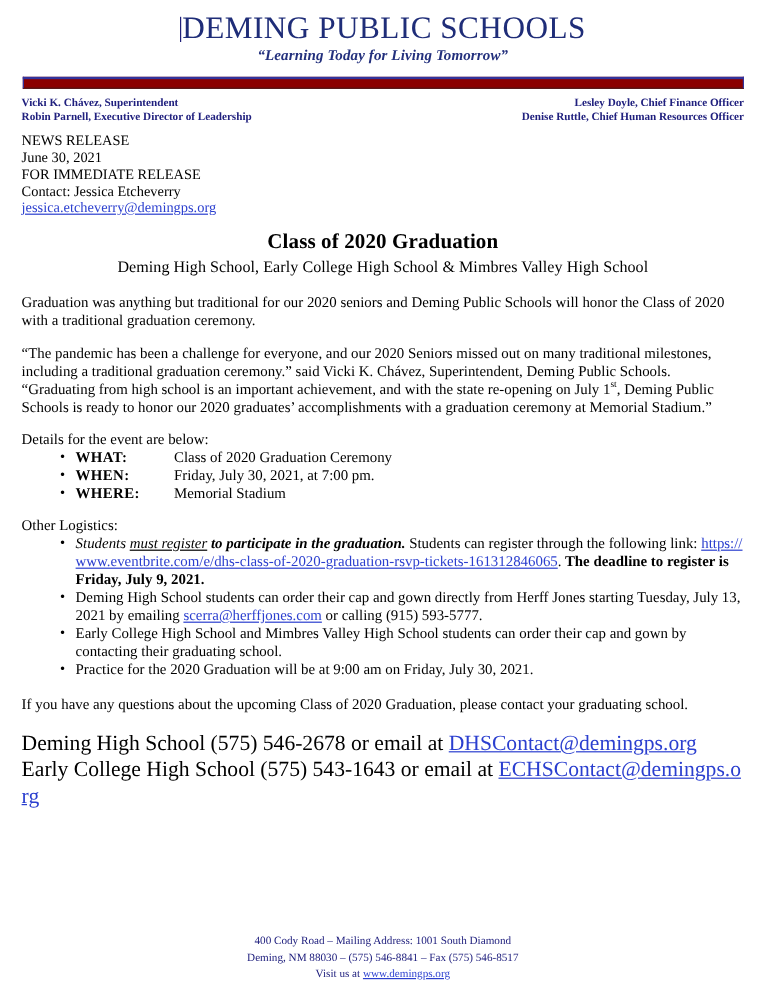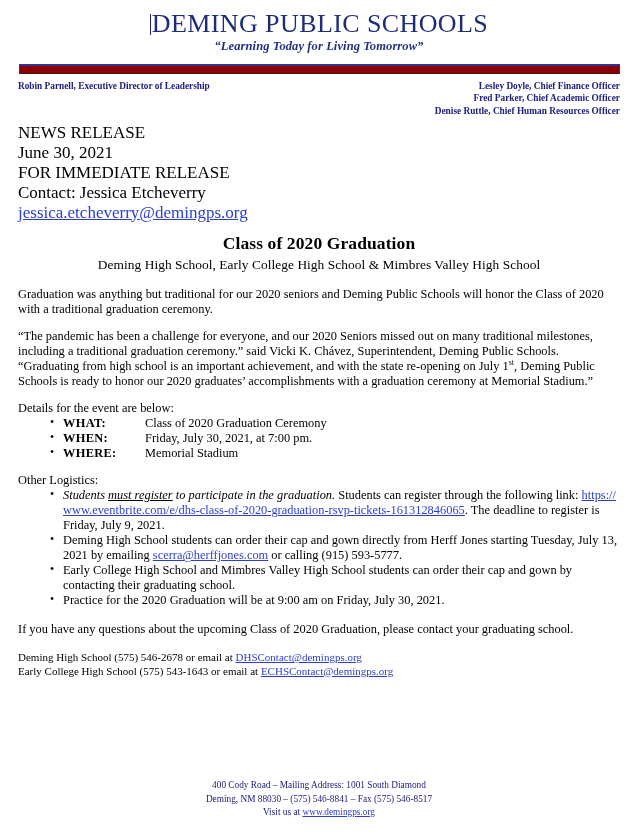--- a/index.html
+++ b/index.html
@@ -77,21 +77,21 @@
   }
   .officers .left { text-align: left; }
   .officers .right { text-align: right; }
 
   
   .content {
     padding: 0 18px;
   }
   .release-meta {
     margin-top: 5px;
-    font-size: 17px;
+    font-size: 12px;
     line-height: 1.17;
   }
   .release-meta .link {
     color: #2b3fcf;
     text-align: center;
   }
 
   
   .headline {
     text-align: center;
@@ -162,30 +162,30 @@
   }
   ul.logistics > li::before {
     content: "\2022";
     position: absolute;
     left: 0;
     top: -1px;
     font-size: 12px;
   }
   .ital { font-style: italic; }
   .ital-u { font-style: italic; text-decoration: underline; }
-  .bold { font-weight: normal; }
+  .bold { font-weight: bold; }
   a.link, .link {
     color: #2b3fcf;
     text-decoration: underline;
     word-break: break-all;
   }
 
   
   .contacts {
-    font-size: 11px;
+    font-size: 18px;
     line-height: 1.2;
   }
 
   
   .footer {
     position: absolute;
     left: 0;
     right: 0;
     bottom: 18px;
     text-align: center;
@@ -203,25 +203,25 @@
 
   <div class="letterhead">
     <div class="lh-title"><span class="caret"></span><span>DEMING PUBLIC SCHOOLS</span></div>
     <div class="lh-tagline">“Learning Today for Living Tomorrow”</div>
   </div>
 
   <div class="rule-bar"></div>
 
   <div class="officers">
     <div class="left">
+      <div>Vicki K. Chávez, Superintendent</div>
       <div>Robin Parnell, Executive Director of Leadership</div>
     </div>
     <div class="right">
       <div>Lesley Doyle, Chief Finance Officer</div>
-      <div>Fred Parker, Chief Academic Officer</div>
       <div>Denise Ruttle, Chief Human Resources Officer</div>
     </div>
   </div>
 
   <div class="content">
 
     <div class="release-meta">
       <div>NEWS RELEASE</div>
       <div>June 30, 2021</div>
       <div>FOR IMMEDIATE RELEASE</div>

